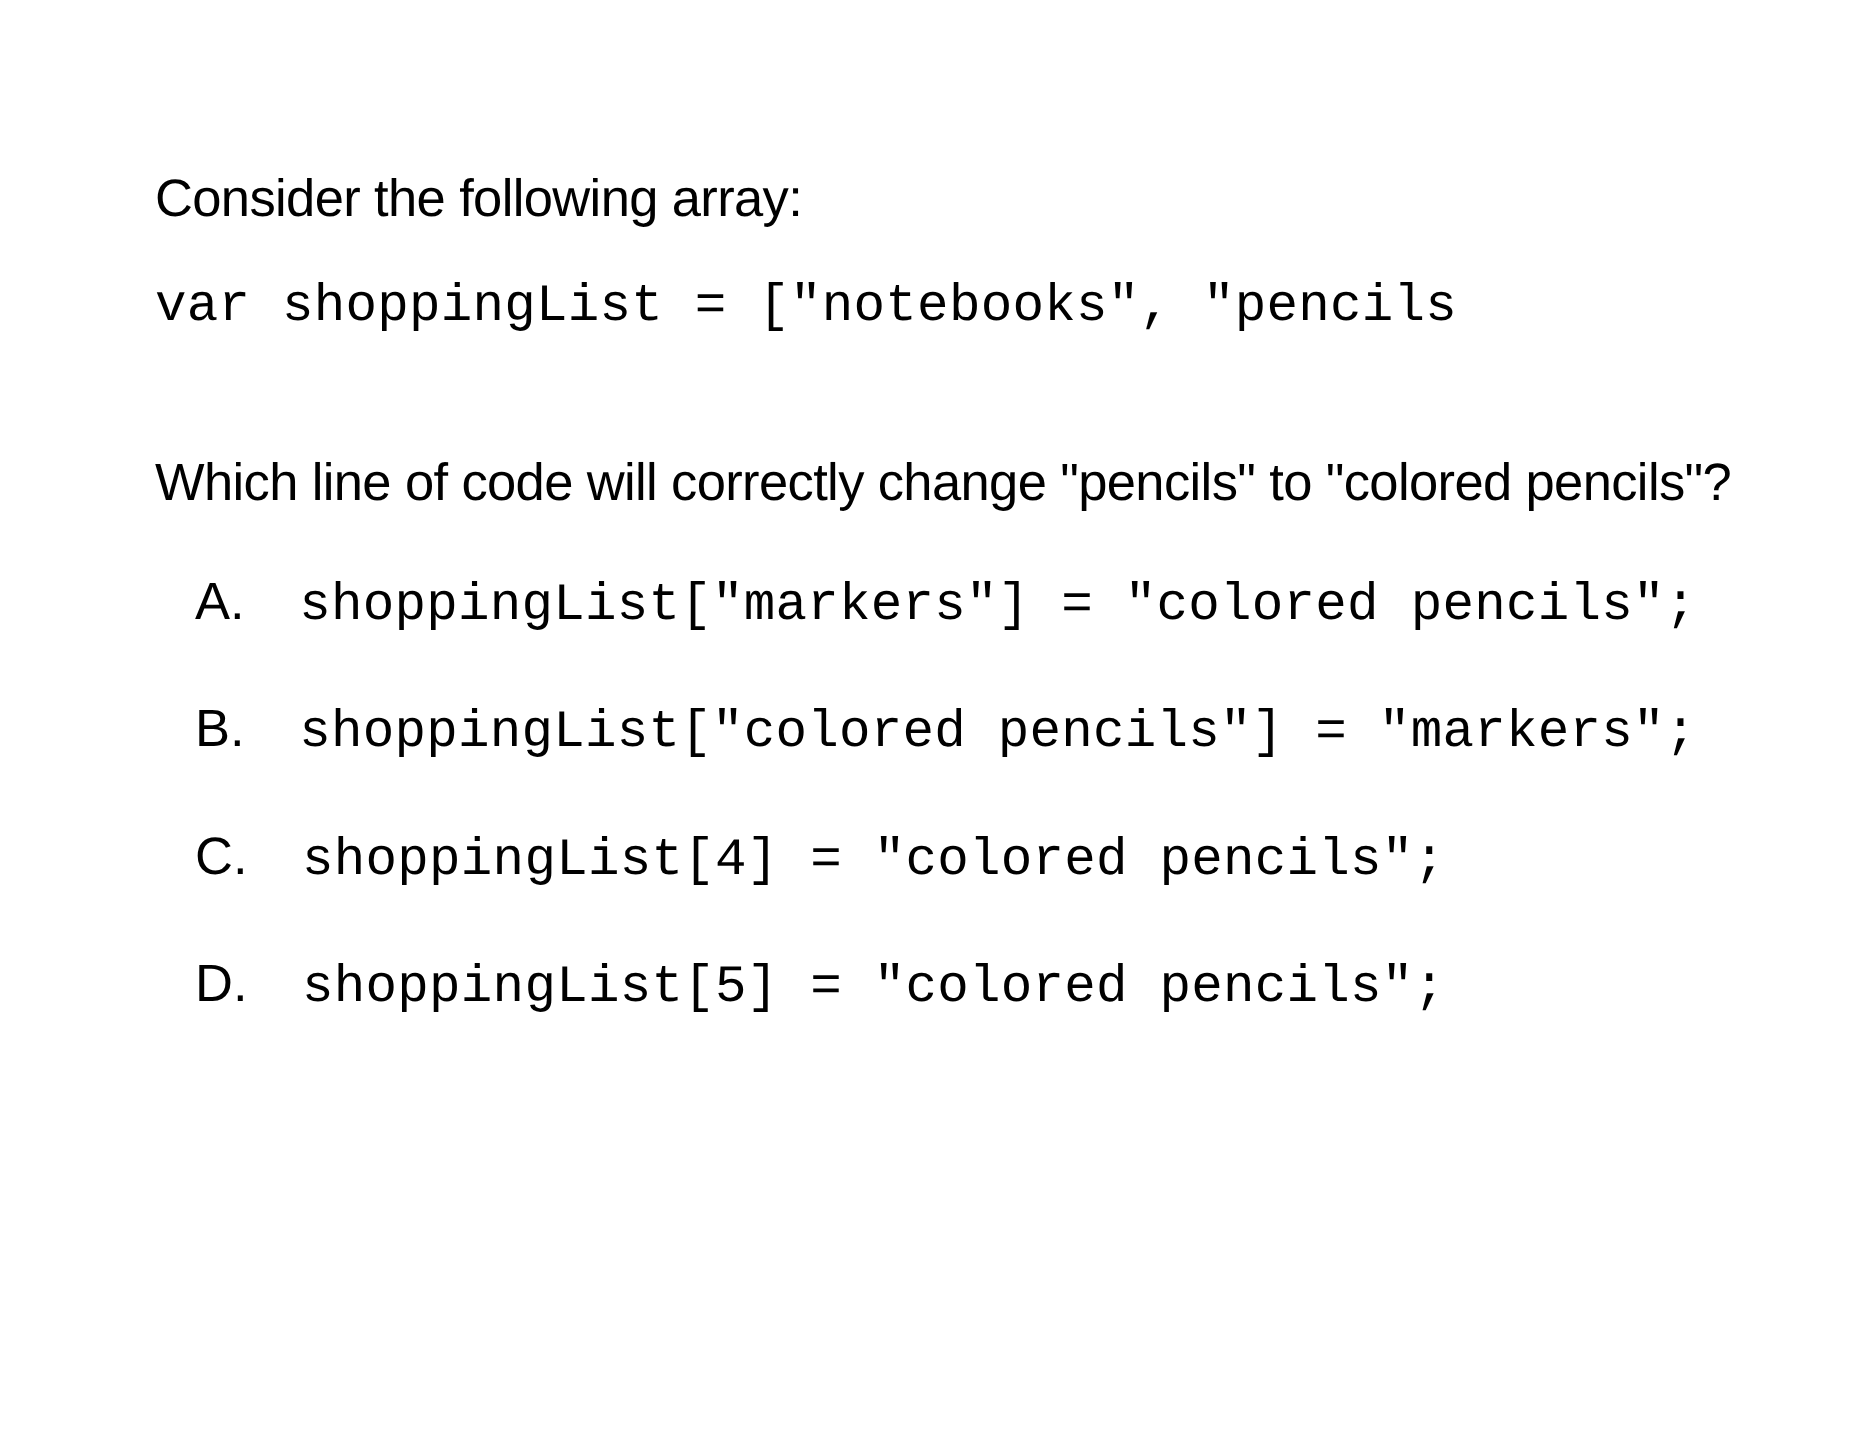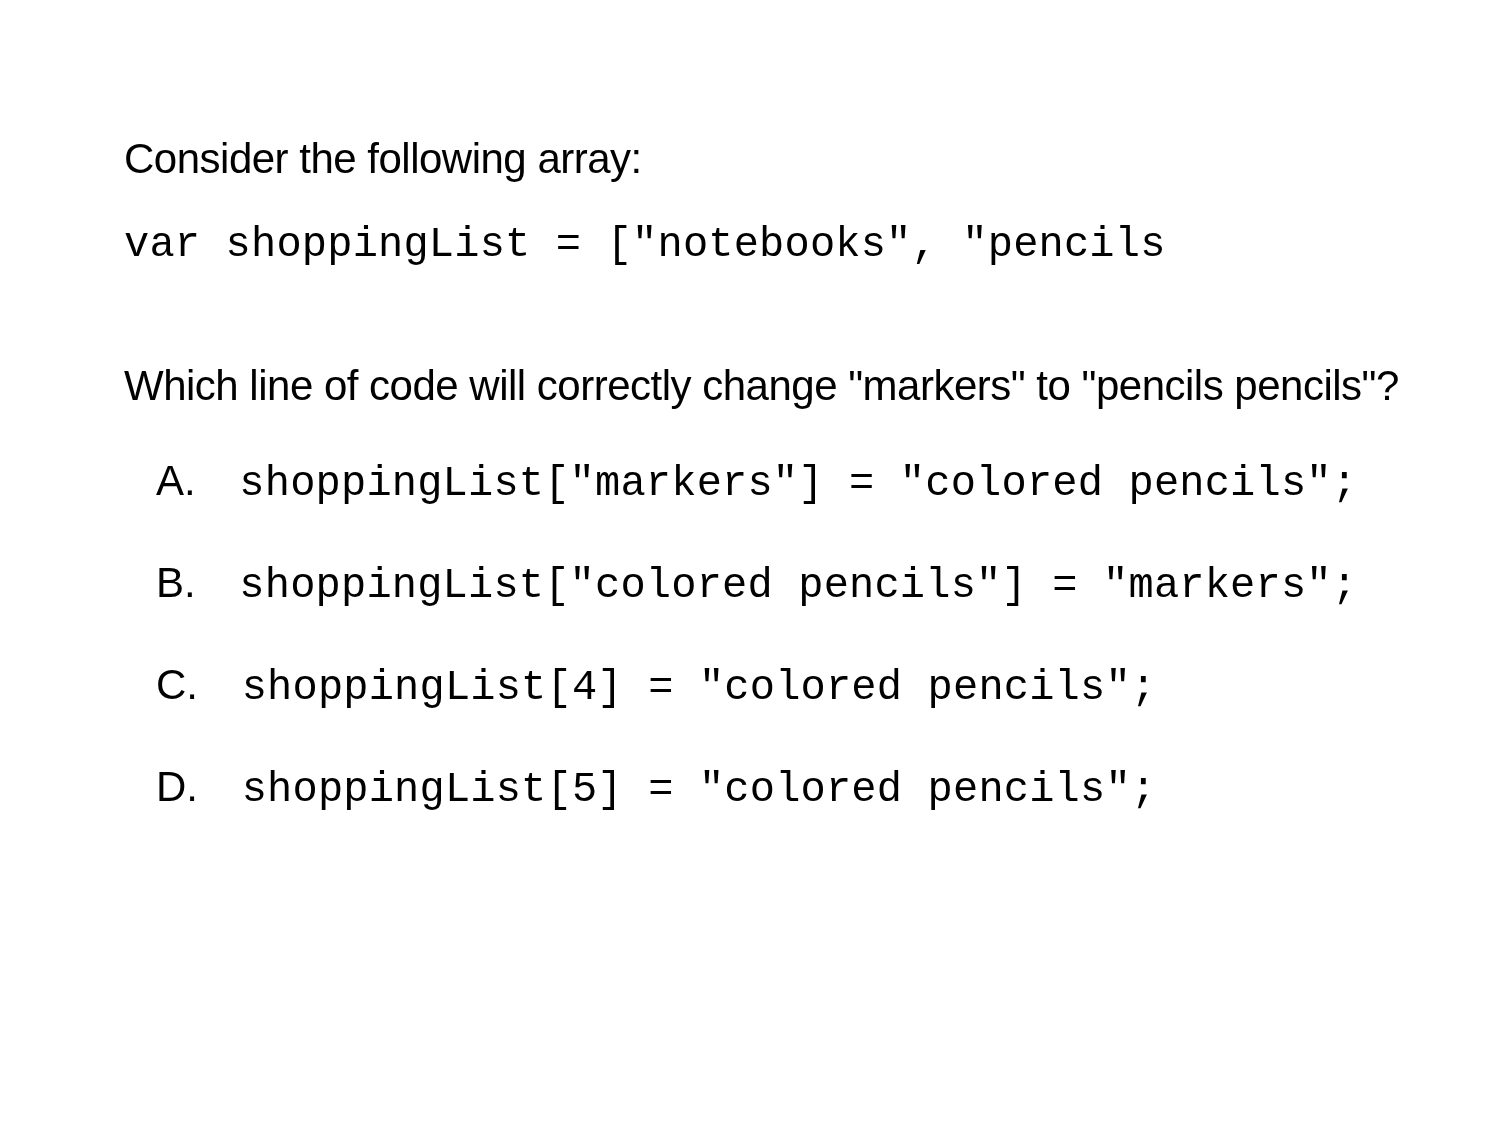--- a/index.html
+++ b/index.html
@@ -53,20 +53,20 @@
       font-family: "Courier New", Courier, monospace;
       letter-spacing: 0.2px;
     }
   </style>
 </head>
 <body>
 
 <div class="content">
   <div class="prompt-line">Consider the following array:</div>
   <div class="code-line">var shoppingList = ["notebooks", "pencils</div>
-  <div class="question-line">Which line of code will correctly change "markers" to "pencils pencils"?</div>
+  <div class="question-line">Which line of code will correctly change "pencils" to "colored pencils"?</div>
   <div class="answer-block">
     <div class="answer-line"><span class="answer-letter">A. </span><span class="answer-code">shoppingList["markers"] = "colored pencils";</span></div>
     <div class="answer-line"><span class="answer-letter">B. </span><span class="answer-code">shoppingList["colored pencils"] = "markers";</span></div>
     <div class="answer-line"><span class="answer-letter">C. </span><span class="answer-code">shoppingList[4] = "colored pencils";</span></div>
     <div class="answer-line"><span class="answer-letter">D. </span><span class="answer-code">shoppingList[5] = "colored pencils";</span></div>
   </div>
 </div>
 
 </body></html>

